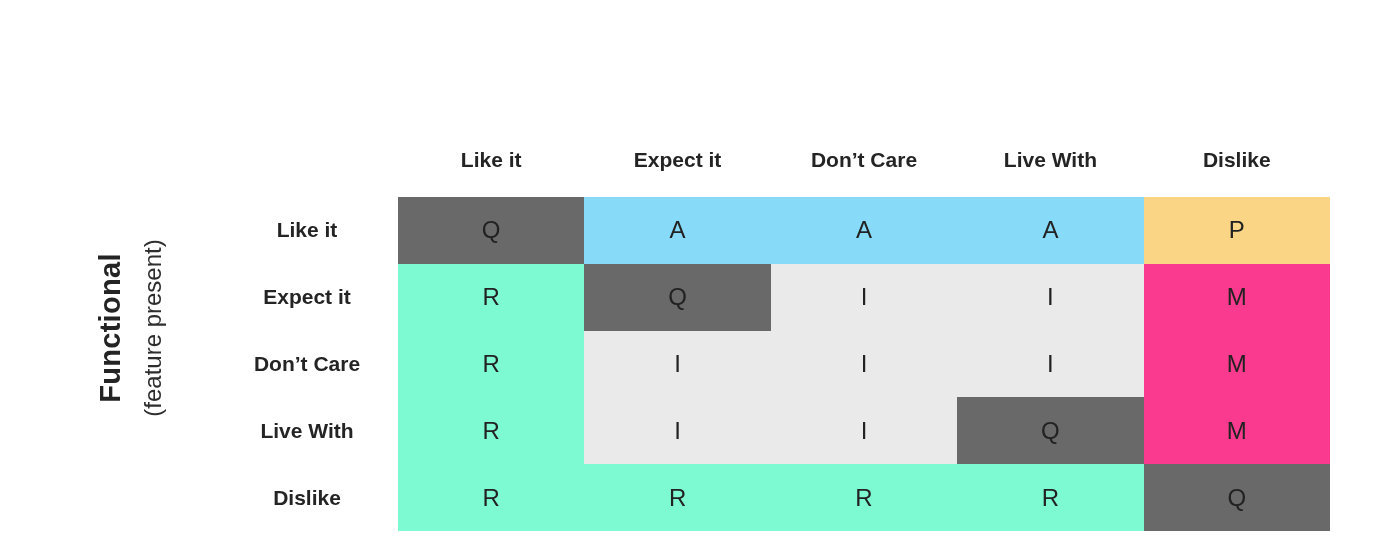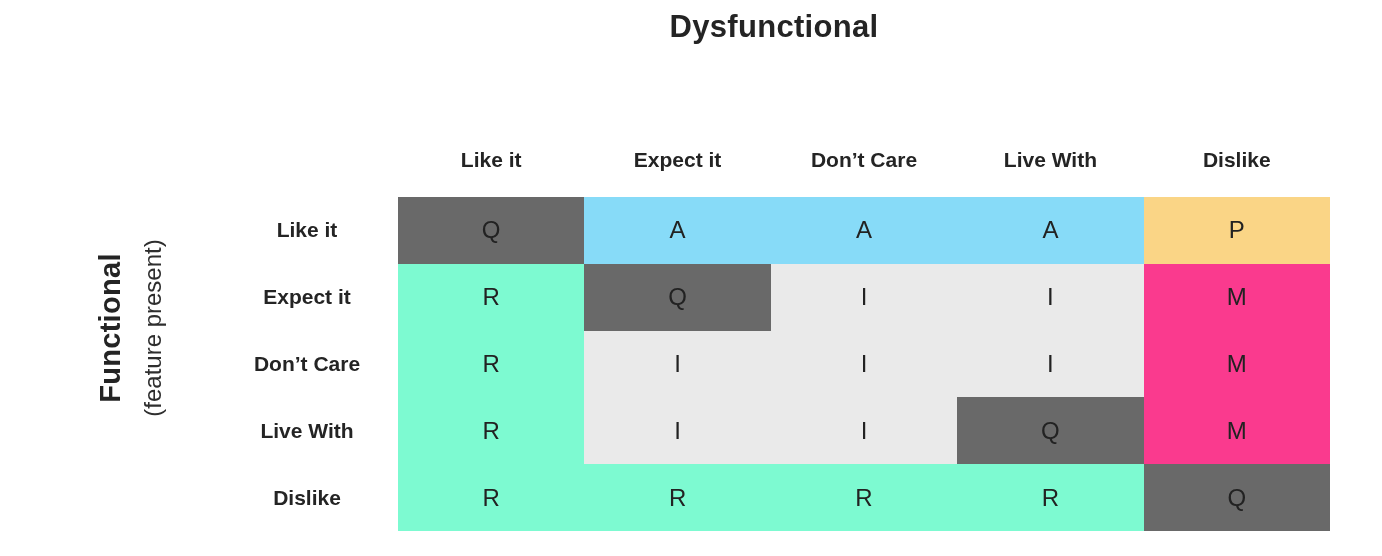--- a/index.html
+++ b/index.html
@@ -121,21 +121,20 @@
     font-weight: normal;
     color: #222222;
   }
 </style>
 </head>
 <body>
 
 <div class="canvas">
 
   <div class="x-title">
-    <div class="t1">Dysfunctional</div>
   </div>
 
   <div class="y-title">
     <div class="t1">Functional</div>
     <div class="t2">(feature present)</div>
   </div>
 
   <div class="col-headers" id="col-headers">
       <div class="col-header">Like it</div>
       <div class="col-header">Expect it</div>

